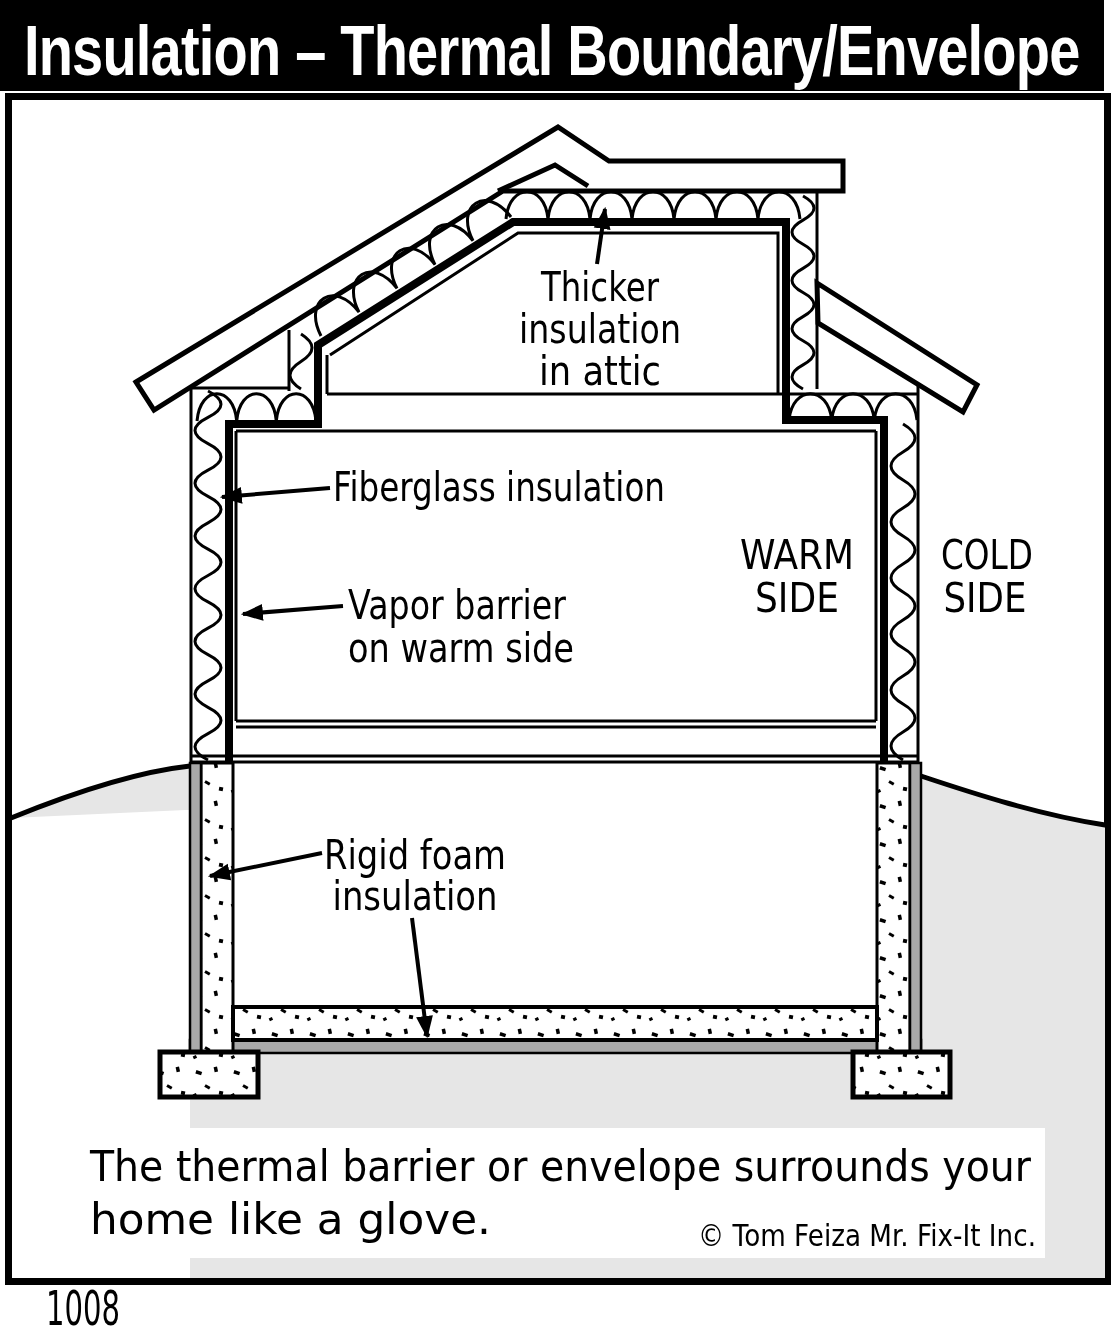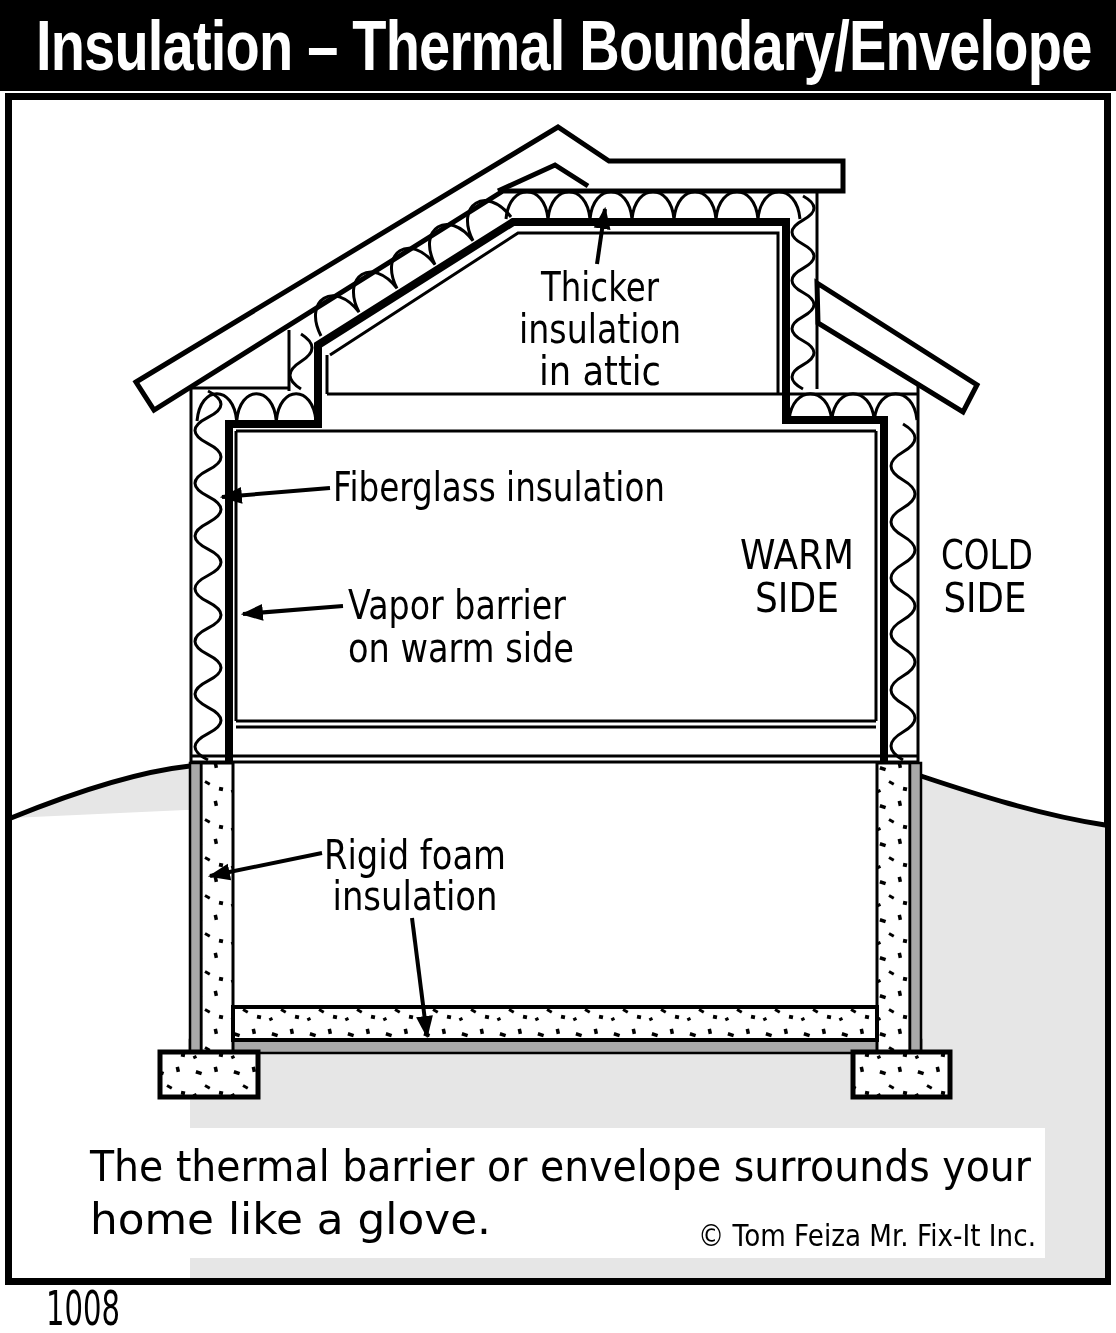--- a/index.html
+++ b/index.html
@@ -8,21 +8,21 @@
     --ground:#e6e6e6;
     --foam-insulation:#a9a9a9;
   }
   html,body{margin:0;padding:0;background:#fff;}
   .page{
     position:relative;width:1116px;height:1333px;background:var(--paper);
     font-family:"DejaVu Sans", sans-serif;overflow:hidden;
   }
   .title-bar{
     position:absolute;left:0;top:0;width:1104px;height:91px;background:var(--ink);
-    display:flex;align-items:center;justify-content:center;padding-left:12px;
+    display:flex;align-items:flex-end;justify-content:center;
   }
   .title-bar .title-text{
     color:var(--paper);
     font-family:"Liberation Sans", sans-serif;
     font-weight:bold;font-size:70px;white-space:nowrap;
     transform:scaleX(0.80);transform-origin:50% 50%;
     letter-spacing:-1px;
   }
   svg.diagram{position:absolute;left:0;top:0;}
   .ln{stroke:var(--ink);fill:none;}

